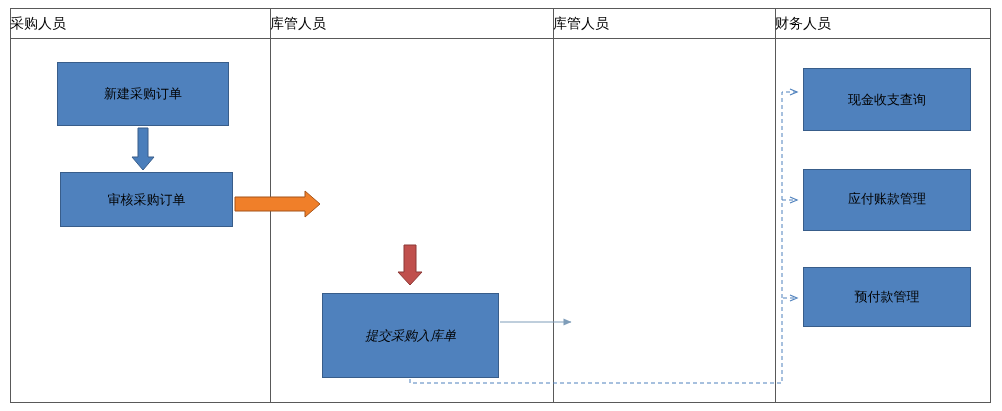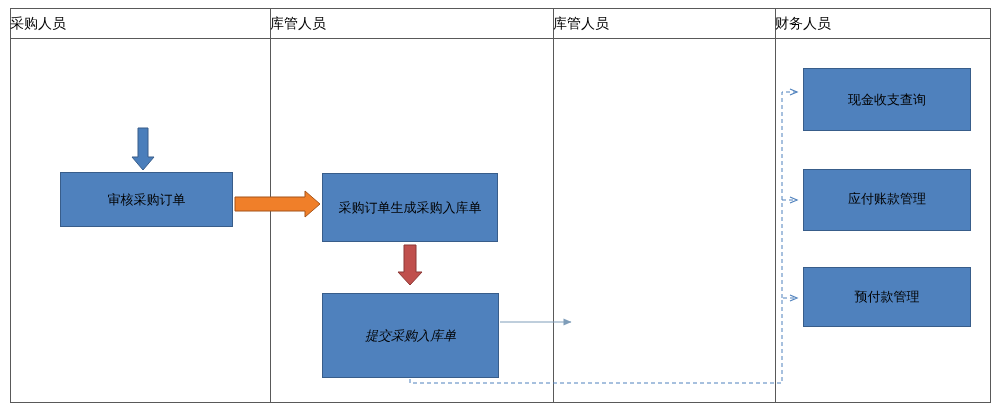--- a/index.html
+++ b/index.html
@@ -96,24 +96,24 @@
 
     <polygon class="arrow-red" points="404,245 416,245 416,272 422,272 410,285 398,272 404,272"></polygon>
 
     <line class="conn-thin" x1="500" y1="322" x2="571" y2="322" marker-end="url(#solidArrow)"></line>
 
     <path class="conn-dashed" d="M410,358 L410,383 L782,383 L782,298 L797,298" marker-end="url(#openArrow)"></path>
     <path class="conn-dashed" d="M782,298 L782,200 L797,200" marker-end="url(#openArrow)"></path>
     <path class="conn-dashed" d="M782,200 L782,92 L797,92" marker-end="url(#openArrow)"></path>
   </svg>
 
+  <div class="node" style="left:57px;  top:62px;  width:172px; height:64px;">新建采购订单</div>
 
   <div class="node" style="left:60px;  top:172px; width:173px; height:55px;">审核采购订单</div>
 
-  <div class="node" style="left:322px; top:173px; width:176px; height:69px;">采购订单生成采购入库单</div>
 
   <div class="node" style="left:322px; top:293px; width:177px; height:85px;font-style:italic;">提交采购入库单</div>
 
 
   <div class="node" style="left:803px; top:60px;  width:168px; height:63px;margin-top:8px;">现金收支查询</div>
 
   <div class="node" style="left:803px; top:169px; width:168px; height:62px;font-family:Liberation Mono, monospace;">应付账款管理</div>
 
   <div class="node" style="left:803px; top:267px; width:168px; height:60px;">预付款管理</div>
 

